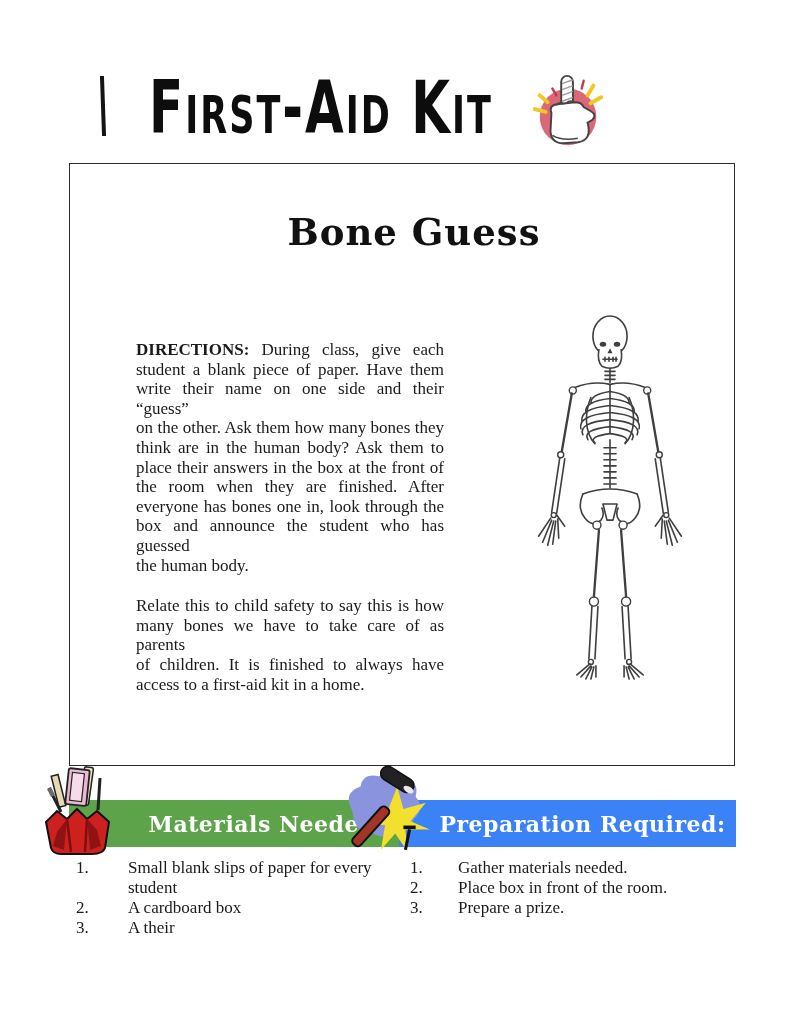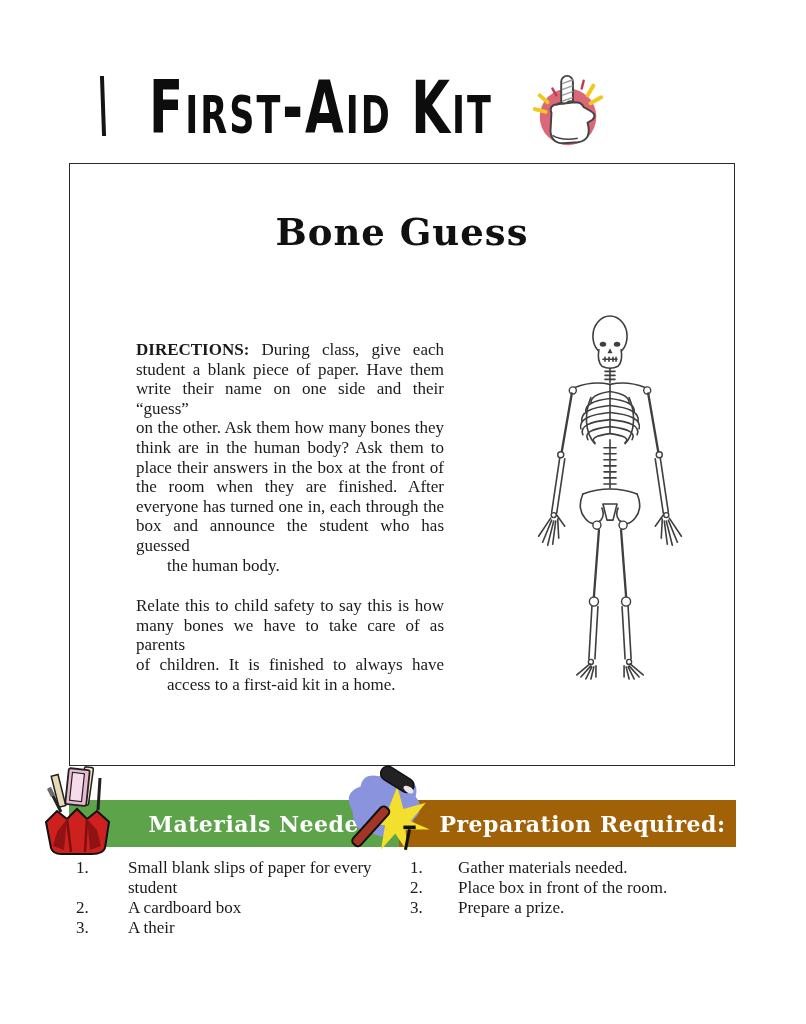--- a/index.html
+++ b/index.html
@@ -15,27 +15,27 @@
   .title-row{position:absolute;left:130px;top:58px;width:500px;height:100px;
     display:flex;align-items:center;justify-content:center;gap:36px;}
   .page-title{
     margin:0;font-family:"DejaVu Sans", sans-serif;font-weight:900;
     font-variant:small-caps;font-size:50px;letter-spacing:2px;color:#0d0d0d;
     transform:scaleY(1.45);transform-origin:center;white-space:nowrap;}
   .finger-icon{width:82px;height:86px;flex:none;margin-top:6px;}
   
   .activity-box{position:absolute;left:69px;top:163px;width:664px;height:601px;
     border:1.5px solid #2b2b2b;background:#fff;}
-  .activity-title{position:absolute;left:0;top:46px;width:100%;text-align:center;
+  .activity-title{position:absolute;left:12px;top:46px;width:100%;text-align:center;
     margin:0;font-family:"DejaVu Serif", serif;font-weight:800;font-size:37px;
     letter-spacing:1px;color:#111;}
   .directions{position:absolute;left:66px;top:176px;width:308px;
     font-size:17px;line-height:19.6px;}
   .jline{text-align:justify;text-align-last:justify;}
-  .jline.last{text-align-last:left;margin-left:31px;}
+  .jline.last{text-align-last:left;}
   .dir-label{font-weight:bold;}
   .para-gap{height:21px;}
   .skeleton{position:absolute;left:444px;top:147px;width:192px;height:372px;}
   .bone{fill:none;stroke:#3f3f3f;stroke-width:1.6;stroke-linecap:round;stroke-linejoin:round;}
   .bone2{fill:none;stroke:#3f3f3f;stroke-width:2.3;stroke-linecap:round;}
   .joint{fill:#ffffff;stroke:#3f3f3f;stroke-width:1.4;}
   .skullfill{fill:#ffffff;stroke:#3f3f3f;stroke-width:1.6;}
   
   .banner{position:absolute;top:800px;height:47px;display:flex;align-items:center;}
   .banner-green{left:69px;width:330px;}
@@ -97,21 +97,21 @@
       <div class="jline">
         <span class="dir-label">DIRECTIONS:</span>
         <span>During class, give each</span>
       </div>
       <div class="jline">student a blank piece of paper.  Have them</div>
       <div class="jline">write their name on one side and their “guess”</div>
       <div class="jline">on the other.  Ask them how many bones they</div>
       <div class="jline">think are in the human body?  Ask them to</div>
       <div class="jline">place their answers in the box at the front of</div>
       <div class="jline">the room when they are finished.  After</div>
-      <div class="jline">everyone has turned one in, each through the</div>
+      <div class="jline">everyone has bones one in, look through the</div>
       <div class="jline">box and announce the student who has guessed</div>
       <div class="jline last">the human body.</div>
       <div class="para-gap"></div>
       <div class="jline">Relate this to child safety to say this is how</div>
       <div class="jline">many bones we have to take care of as parents</div>
       <div class="jline">of children.  It is finished to always have</div>
       <div class="jline last">access to a first-aid kit in a home.</div>
     </div>
 
     <svg class="skeleton" viewBox="0 0 190 370">
@@ -165,21 +165,21 @@
       <circle class="joint" cx="111" cy="289" r="4.5"></circle>
       <path class="bone" d="M113,294 L116,346 M107,294 L110,346"></path>
       <circle class="joint" cx="114" cy="349" r="2.5"></circle>
       <path class="bone" d="M115,351 L128,362 M114,353 L124,364 M113,354 L119,366 M111,354 L114,366 M109,353 L109,364"></path>
     </svg>
   </section>
 
   <div class="banner banner-green" style="background:#5ca34a">
     <span class="banner-label">Materials Needed:</span>
   </div>
-  <div class="banner banner-pink" style="background:#a16207">
+  <div class="banner banner-pink" style="background:#3b82f6">
     <span class="banner-label">Preparation Required:</span>
   </div>
 
   <svg class="toolbox-icon" viewBox="0 0 84 94">
     <rect x="42" y="3" width="9" height="38" rx="2" transform="rotate(8 46 22)" fill="#efe3c0" stroke="#222" stroke-width="1.5"></rect>
     <rect x="15" y="11" width="7" height="32" transform="rotate(-14 18 27)" fill="#e8d9b5" stroke="#222" stroke-width="1.5"></rect>
     <rect x="27" y="5" width="21" height="36" rx="2" transform="rotate(6 37 23)" fill="#ebb7d3" stroke="#222" stroke-width="1.8"></rect>
     <rect x="31" y="9" width="12" height="28" transform="rotate(6 37 23)" fill="#f6dcea" stroke="#222" stroke-width="1.2"></rect>
     <line x1="9" y1="24" x2="21" y2="48" stroke="#222" stroke-width="3"></line>
     <line x1="9" y1="24" x2="13" y2="32" stroke="#6a6a6a" stroke-width="4.5"></line>

